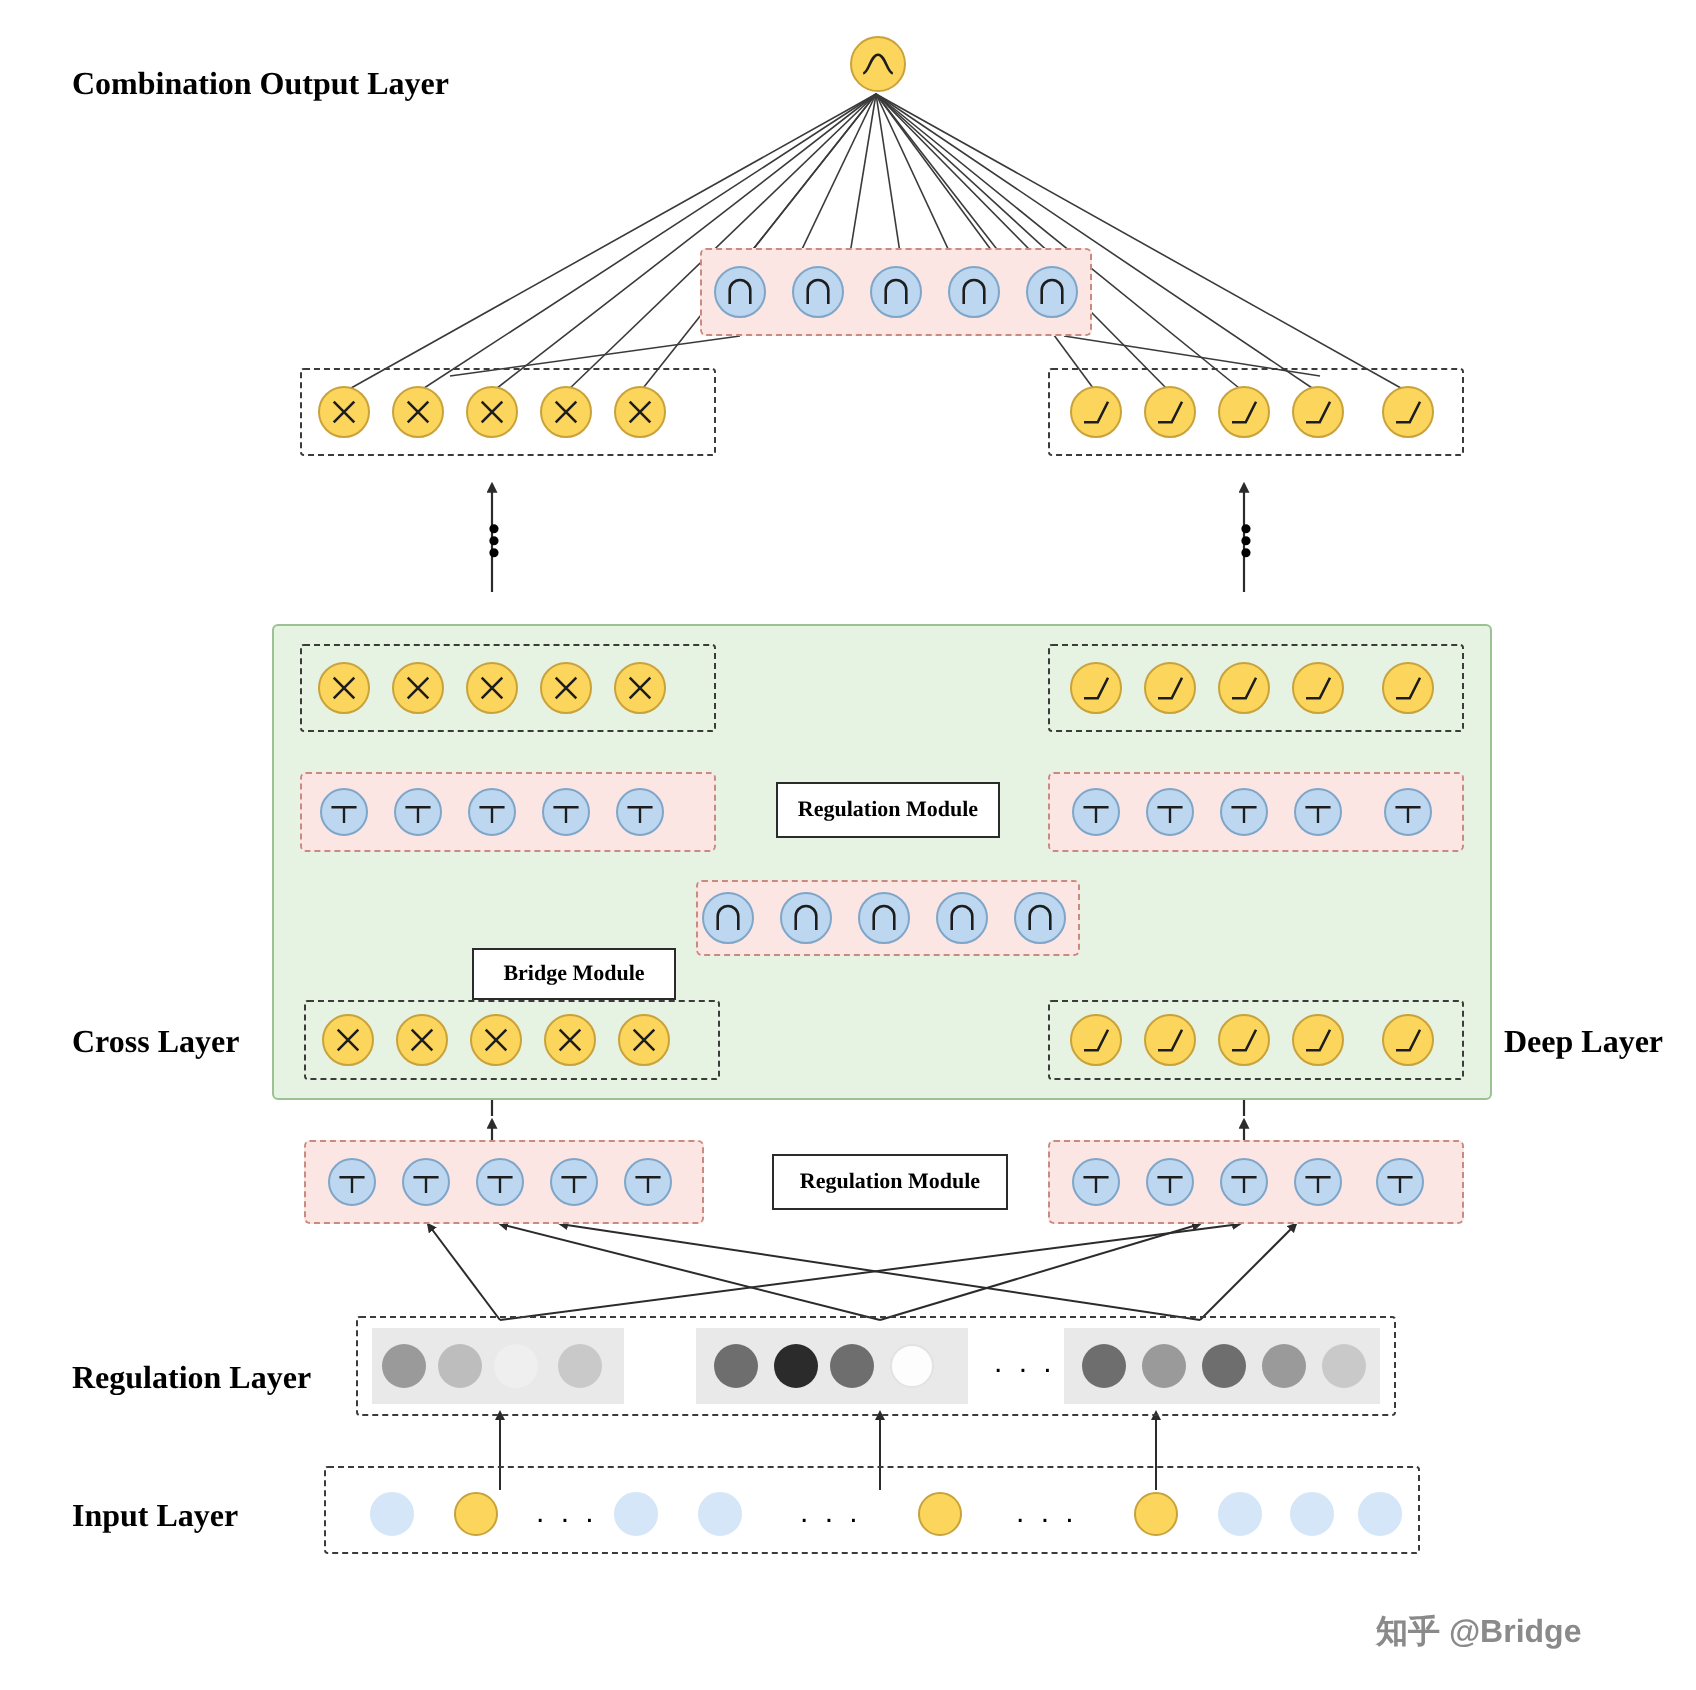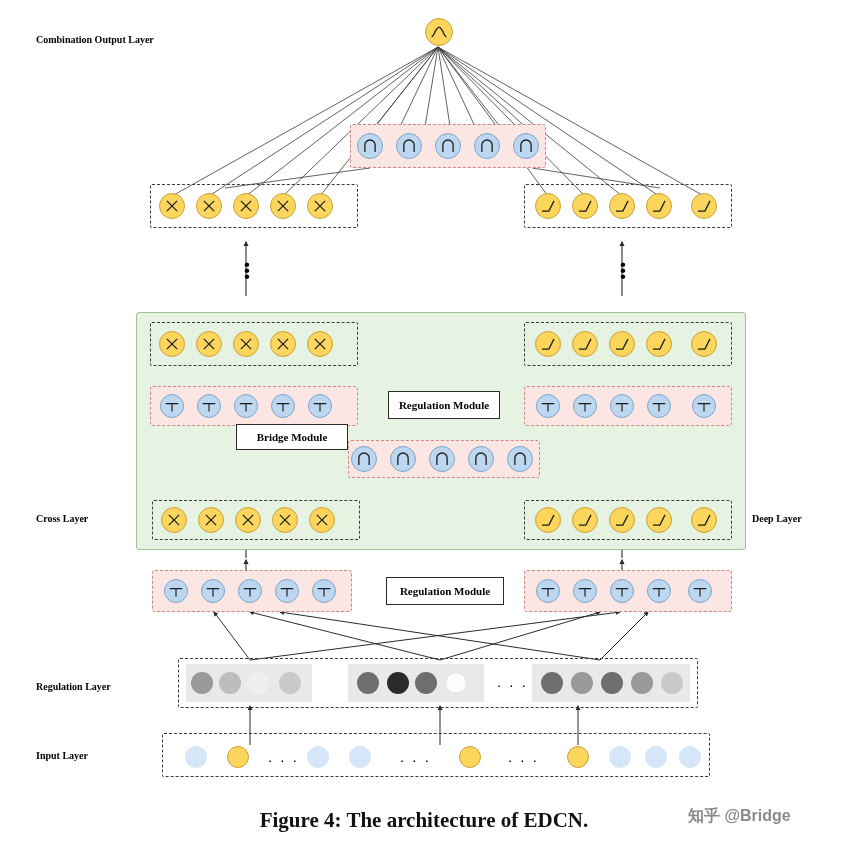--- a/index.html
+++ b/index.html
@@ -5,21 +5,21 @@
   html,body{margin:0;padding:0;}
   body{
     width:848px;height:845px;background:#ffffff;
     font-family:"Liberation Serif",serif;
     position:relative;overflow:hidden;
   }
   #stage{position:absolute;left:0;top:0;width:848px;height:845px;}
   svg#wires{position:absolute;left:0;top:0;width:848px;height:845px;pointer-events:none;}
   .layer-label{
     position:absolute;font-family:"Liberation Serif",serif;
-    font-weight:bold;font-size:10px;color:#000;white-space:nowrap;
+    font-weight:bold;font-size:16px;color:#000;white-space:nowrap;
   }
   .group-box{position:absolute;box-sizing:border-box;}
   .green-box{
     background:#e6f2e2;border:1px solid #9cc193;border-radius:3px;
   }
   .pink-box{
     background:#fbe6e4;border:1px dashed #c98a80;border-radius:3px;
   }
   .dash-box{
     border:1px dashed #3b3b3b;border-radius:2px;background:transparent;
@@ -223,24 +223,23 @@
 
   <div class="group-box dash-box" style="left:178px;top:658px;width:520px;height:50px;"></div>
   <div class="emb-block" style="left:186px;top:664px;width:126px;height:38px;"></div>
   <div class="emb-block" style="left:348px;top:664px;width:136px;height:38px;"></div>
   <div class="emb-block" style="left:532px;top:664px;width:158px;height:38px;"></div>
   <div class="dots-h" style="left:497px;top:673px;">. . .</div>
 
   <div class="group-box dash-box" style="left:162px;top:733px;width:548px;height:44px;"></div>
 
   <div class="module-box" style="left:388px;top:391px;width:112px;height:28px;">Regulation Module</div>
-  <div class="module-box" style="left:236px;top:424px;width:112px;height:26px;">Bridge Module</div>
+  <div class="module-box" style="left:236px;top:474px;width:102px;height:26px;">Bridge Module</div>
   <div class="module-box" style="left:386px;top:577px;width:118px;height:28px;">Regulation Module</div>
 
-  <div class="caption" style="top:808px;">Figure 4: The architecture of EDCN.</div>
   <div class="watermark" style="left:688px;top:806px;">知乎 @Bridge</div>
 
 <div class="node node-yellow" style="left: 159px; top: 193px; width: 26px; height: 26px;">
       <svg class="glyph" viewBox="0 0 28 28">
         <path d="M8 8 L20 20 M20 8 L8 20" stroke="#1d1d1d" stroke-width="1.5" fill="none"></path>
       </svg>
     </div>
     <div class="node node-yellow" style="left: 196px; top: 193px; width: 26px; height: 26px;">
       <svg class="glyph" viewBox="0 0 28 28">
         <path d="M8 8 L20 20 M20 8 L8 20" stroke="#1d1d1d" stroke-width="1.5" fill="none"></path>

